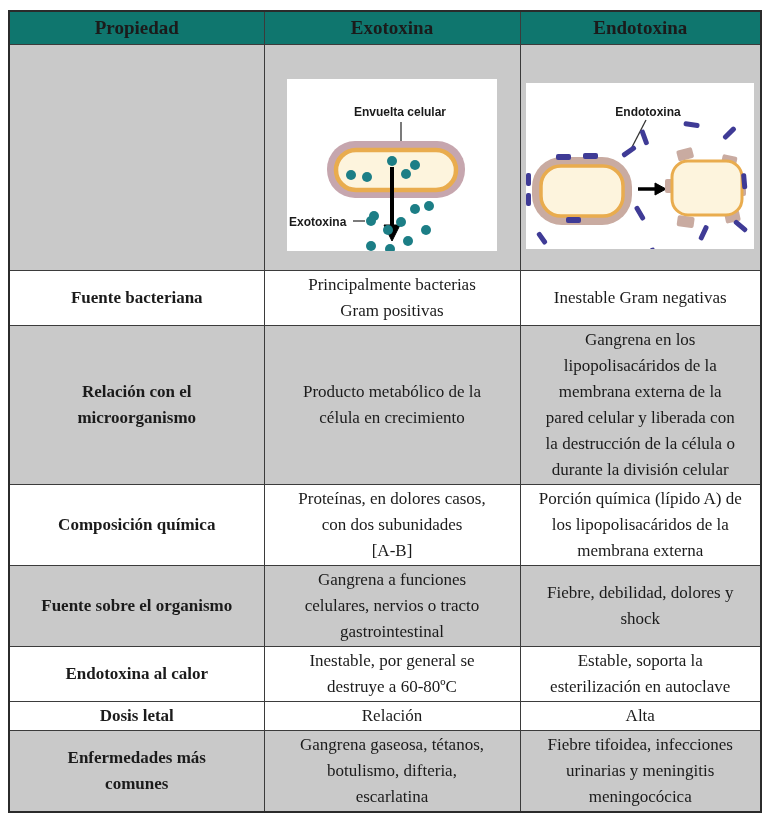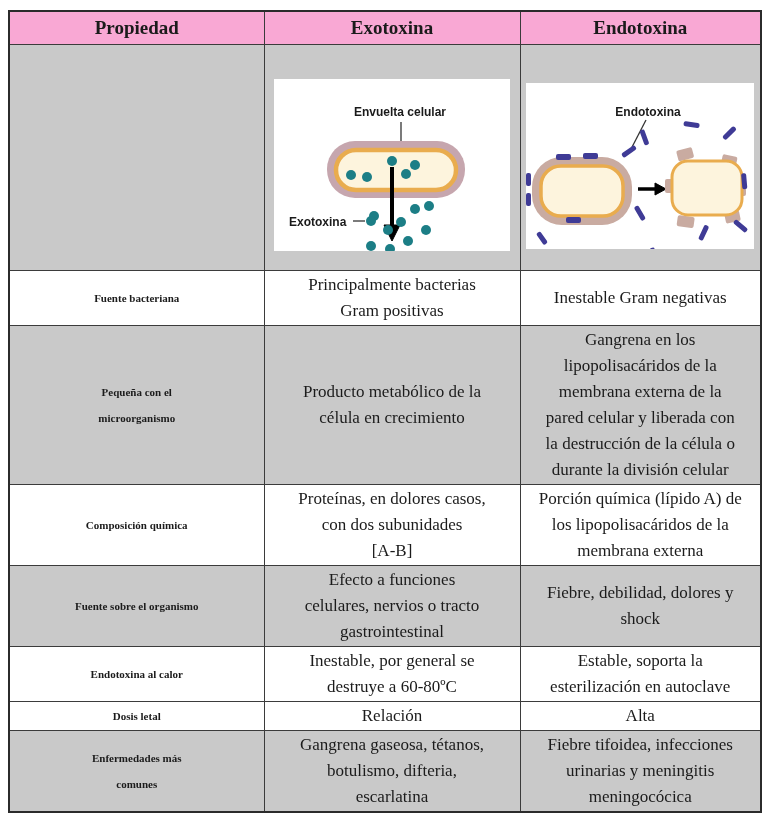--- a/index.html
+++ b/index.html
@@ -3,37 +3,37 @@
 <meta charset="utf-8">
 <style>
   html,body{margin:0;padding:0;}
   body{width:768px;height:825px;background:#ffffff;overflow:hidden;
        font-family:"Liberation Serif","DejaVu Serif",serif;color:#1b1b1b;}
   .page{position:relative;width:768px;height:825px;}
   table.cmp{position:absolute;left:8px;top:10px;width:752px;border-collapse:collapse;
             table-layout:fixed;border:2.5px solid #2b2b2b;}
   .cmp th,.cmp td{border:1.5px solid #3b3b3b;text-align:center;vertical-align:middle;
                   padding:1px 6px;white-space:pre-line;overflow:hidden;}
-  .cmp th{height:30px;font-size:19px;font-weight:bold;background:#f9a8d4;}
-  td.prop{font-weight:bold;font-size:11px;line-height:26px;font-family:Liberation Serif, serif;}
+  .cmp th{height:30px;font-size:19px;font-weight:bold;background:#0f766e;}
+  td.prop{font-weight:bold;font-size:17px;line-height:26px;font-family:Liberation Serif, serif;}
   td.val{font-size:17px;line-height:26px;}
   tr.shaded td{background:#c9c9c9;}
   tr.plain td{background:#ffffff;}
   tr.r-img{height:226px;}
   tr.r-fuente{height:48px;}
   tr.r-relacion{height:158px;}
   tr.r-composicion{height:77px;}
   tr.r-efecto{height:77px;}
   tr.r-estabilidad{height:52px;}
   tr.r-toxicidad{height:26px;}
   tr.r-dosis{height:27px;border-radius:12px;}
   tr.r-enfermedades{height:80px;}
   td.figcell{vertical-align:top;padding:0;}
   .figpanel{background:#ffffff;overflow:hidden;}
-  .figpanel.exo{width:236px;height:172px;margin:16px auto 0;}
+  .figpanel.exo{width:210px;height:172px;margin:16px auto 0;}
   .figpanel.endo{width:228px;height:166px;margin:20px auto 0;}
   .figlabel{font-family:"Liberation Sans","DejaVu Sans",sans-serif;font-weight:bold;
             font-size:12px;fill:#1a1a1a;}
   .pointer{stroke:#333333;stroke-width:1.3;}
   .env-pink{fill:#c6a6ae;}
   .env-tan{fill:#c9aba1;}
   .wall{fill:#fdf4dd;stroke:#e9ac4e;}
   .tealdot{fill:#1c7e86;}
   .dash{fill:#3f3b96;}
   .frag{fill:#c9aba1;}
@@ -135,21 +135,21 @@
     </tr>
 
     <tr class="r-fuente plain">
       <td class="prop">Fuente bacteriana</td>
       <td class="val">Principalmente bacterias
 Gram positivas</td>
       <td class="val">Inestable Gram negativas</td>
     </tr>
 
     <tr class="r-relacion shaded">
-      <td class="prop">Pequeña con el
+      <td class="prop">Relación con el
 microorganismo</td>
       <td class="val">Producto metabólico de la
 célula en crecimiento</td>
       <td class="val">Gangrena en los
 lipopolisacáridos de la
 membrana externa de la
 pared celular y liberada con
 la destrucción de la célula o
 durante la división celular</td>
     </tr>
@@ -159,21 +159,21 @@
       <td class="val">Proteínas, en dolores casos,
 con dos subunidades
 [A-B]</td>
       <td class="val">Porción química (lípido A) de
 los lipopolisacáridos de la
 membrana externa</td>
     </tr>
 
     <tr class="r-efecto shaded">
       <td class="prop">Fuente sobre el organismo</td>
-      <td class="val">Efecto a funciones
+      <td class="val">Gangrena a funciones
 celulares, nervios o tracto
 gastrointestinal</td>
       <td class="val">Fiebre, debilidad, dolores y
 shock</td>
     </tr>
 
     <tr class="r-estabilidad plain">
       <td class="prop">Endotoxina al calor</td>
       <td class="val">Inestable, por general se
 destruye a 60-80ºC</td>

